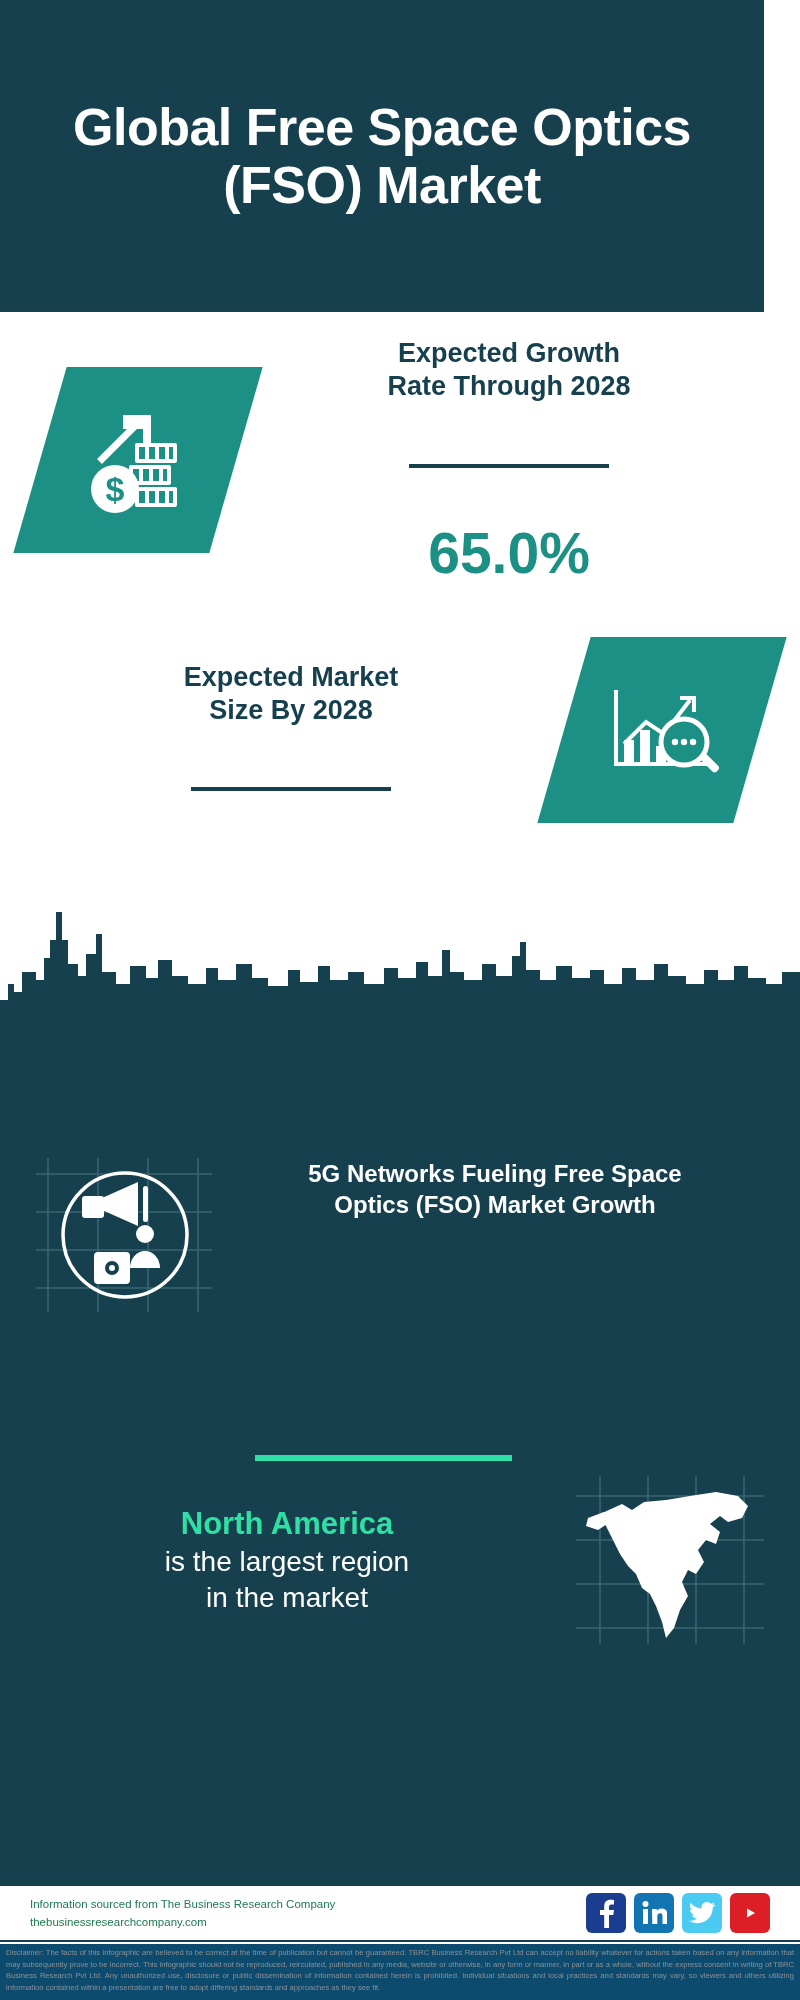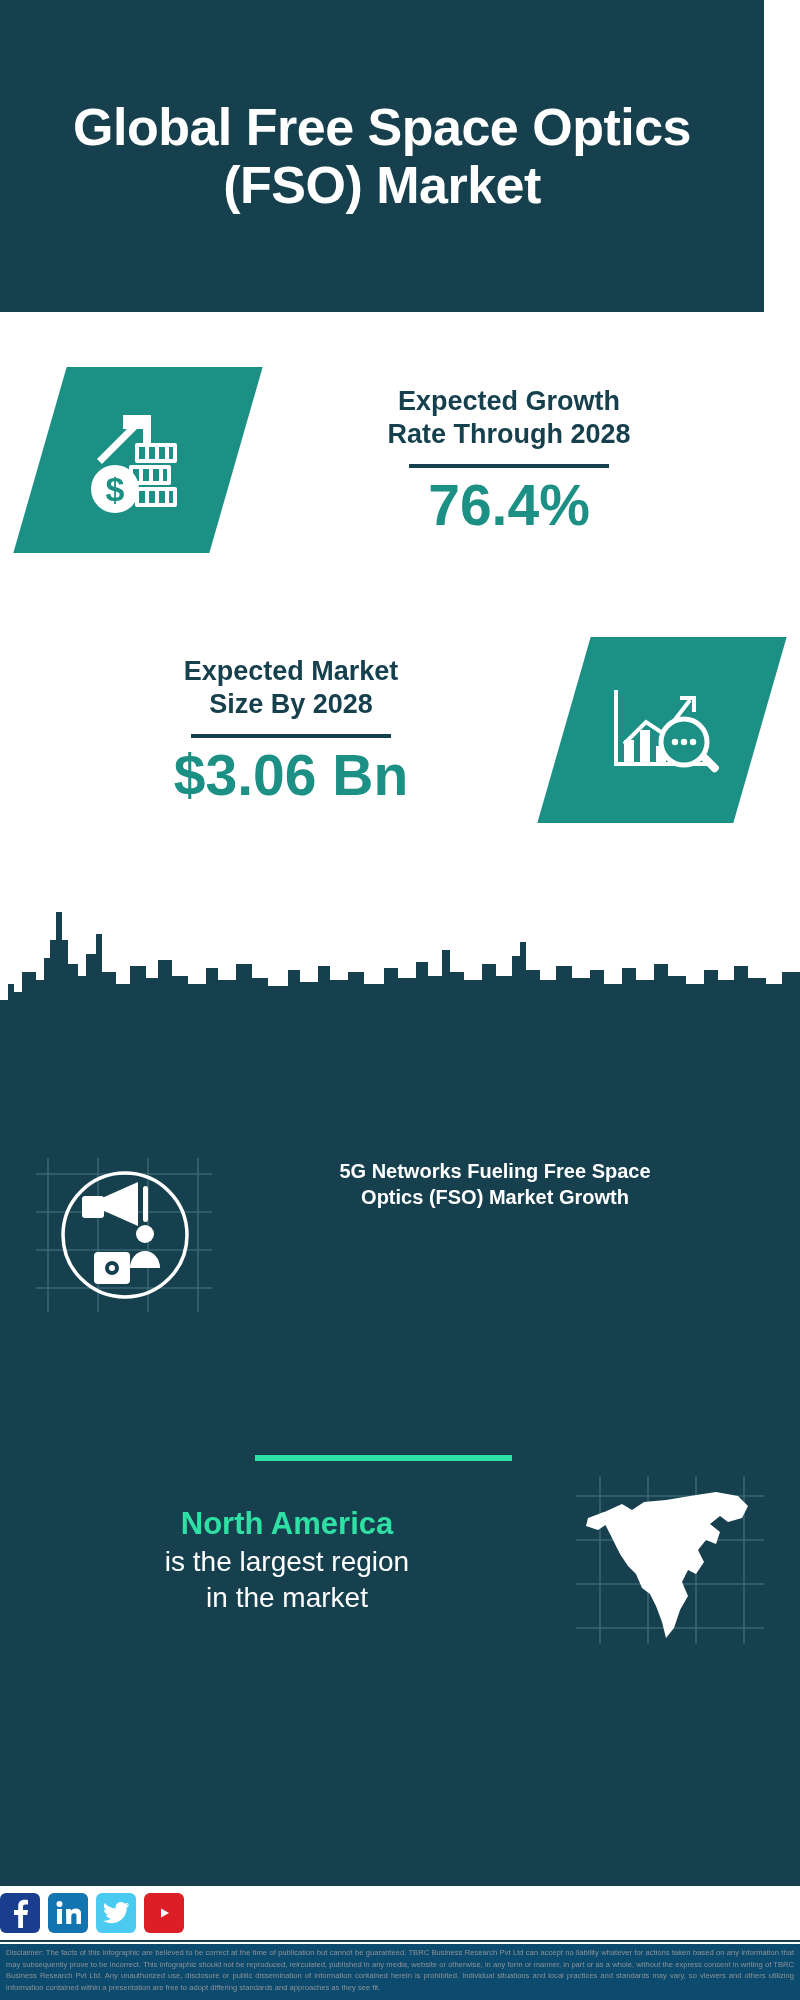--- a/index.html
+++ b/index.html
@@ -48,21 +48,21 @@
     width:196px;height:186px;
     background:#1c9084;
     transform:skewX(-16deg);
     display:flex;align-items:center;justify-content:center;
     flex:0 0 auto;
   }
   .para > svg{transform:skewX(16deg);}
 
   .stat-text{
     flex:1 1 auto;
-    display:flex;flex-direction:column;align-items:center;justify-content:center;
+    display:flex;flex-direction:column;align-items:center;justify-content:center;gap:48px;
   }
   .stat-label{
     color:#17404e;
     font-size:27px;
     font-weight:bold;
     line-height:1.22;
     text-align:center;
     white-space:pre-line;
   }
   .rule{
@@ -101,21 +101,21 @@
     flex:1 1 auto;padding-right:30px;text-align:center;
     padding-top:8px;
   }
   .driver-heading{
     color:#2fe0a5;
     font-size:29px;font-weight:bold;line-height:1.2;
     margin-bottom:6px;
   }
   .driver-body{
     color:#ffffff;
-    font-size:20px;font-weight:bold;line-height:1.3;
+    font-size:24px;font-weight:bold;line-height:1.3;
     white-space:pre-line;
   }
 
   .divider-green{
     position:absolute;left:255px;top:1455px;width:257px;height:6px;
     background:#2fe0a5;
   }
 
   
   .region-block{
@@ -218,30 +218,29 @@
           </g>
 
           <circle cx="36" cy="88" r="24" fill="#ffffff"></circle>
           <text x="36" y="100" font-family="Liberation Sans, sans-serif" font-size="34" font-weight="bold" fill="#1c9084" text-anchor="middle">$</text>
         </svg>
       </div>
       <div class="stat-text">
         <div class="stat-label">Expected Growth
 Rate Through 2028</div>
         <div class="rule"></div>
-        <div class="stat-value">76.4%</div>
+        <div class="stat-value">65.0%</div>
       </div>
     </div>
 
     <div class="stat-row r2">
       <div class="stat-text">
         <div class="stat-label">Expected Market
 Size By 2028</div>
         <div class="rule"></div>
-        <div class="stat-value">$3.06 Bn</div>
       </div>
       <div class="para">
         <svg width="120" height="112" viewBox="0 0 120 112">
           <g stroke="#ffffff" stroke-width="4" fill="none">
 
             <path d="M14 16 v74 h92"></path>
 
             <polyline points="22,70 44,48 62,60 88,26" stroke-width="4"></polyline>
             <path d="M78 24 h14 v14" stroke-width="4"></path>
           </g>
@@ -332,20 +331,24 @@
           L172 48 L158 52 L150 46 L140 54 L150 62 L146 74 L136 70 L128 80
           L134 92 L126 104 L118 100 L112 112 L118 126 L110 140 L104 158
           L96 168 L92 152 L86 136 L80 124 L72 118 L66 104 L58 96 L50 84
           L44 72 L38 60 Z"></path>
         <path fill="#ffffff" d="M18 48 L34 42 L40 52 L28 60 L16 56 Z"></path>
       </svg>
     </div>
   </div>
 
   <div class="footer">
+    <div class="footer-src">
+      <div>Information sourced from The Business Research Company</div>
+      <div>thebusinessresearchcompany.com</div>
+    </div>
     <div class="social">
       <div class="sicon s-fb">
         <svg width="22" height="30" viewBox="0 0 22 30">
             <path fill="#fff" d="M14 30V17h4.3l.7-5H14V8.8c0-1.4.4-2.4 2.5-2.4H19V1.9C18.6 1.8 17.1 1.7 15.4 1.7c-3.7 0-6.2 2.2-6.2 6.4V12H5v5h4.2v13z"></path>
           </svg>
       </div>
       <div class="sicon s-li">
         <svg width="26" height="26" viewBox="0 0 26 26">
             <g fill="#fff">
               <rect x="2" y="9" width="5" height="15"></rect>

